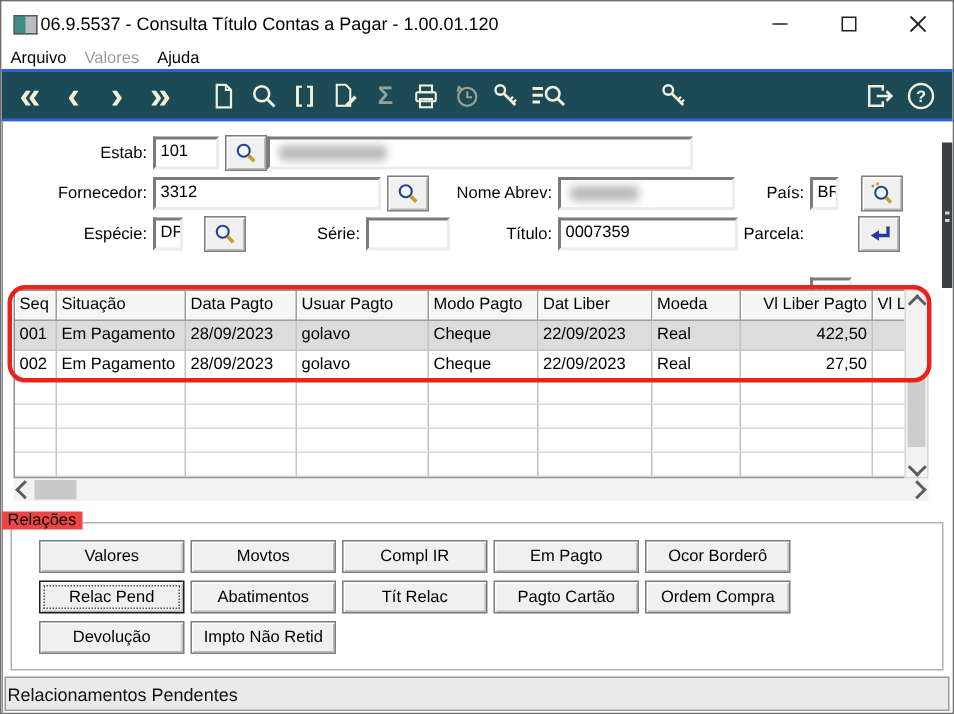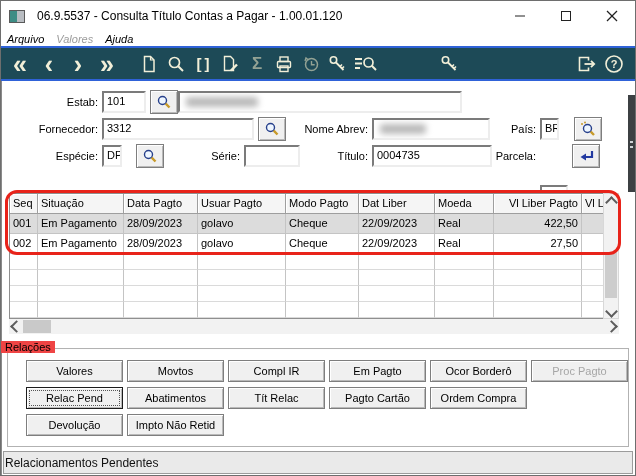--- a/index.html
+++ b/index.html
@@ -2,26 +2,26 @@
 <html><head>
 <meta charset="utf-8">
 <style>
   html,body{margin:0;padding:0;background:#cfd3d6;font-family:"Liberation Sans","DejaVu Sans",sans-serif;}
   .window{position:relative;width:636px;height:476px;background:#fff;border:1px solid #6e6e6e;box-sizing:border-box;overflow:hidden;}
   
   .titlebar{position:absolute;left:0;top:0;width:100%;height:30px;background:#fff;display:flex;align-items:center;}
   .appicon{width:16px;height:14px;margin-left:8px;position:relative;flex:0 0 auto;}
   .appicon .p1{position:absolute;left:0;top:1px;width:8px;height:11px;background:#3e8d85;border:1px solid #5a5a5a;}
   .appicon .p2{position:absolute;left:8px;top:1px;width:7px;height:11px;background:#b9bdc2;border:1px solid #5a5a5a;border-left:none;}
-  .title{font-size:12px;color:#000;margin-left:12px;white-space:nowrap;}
+  .title{font-size:12px;color:#000;margin-left:2px;white-space:nowrap;}
   .wbtns{margin-left:auto;display:flex;height:30px;}
   .wbtn{width:46px;height:30px;display:flex;align-items:center;justify-content:center;}
   
   .menubar{position:absolute;left:0;top:30px;width:100%;height:15px;background:#fff;display:flex;align-items:center;font-size:11px;color:#000;}
-  .menuitem{padding:0 6px;font-style:italic;}
+  .menuitem{padding:0 6px;}
   .menuitem.disabled{color:#9b9b9b;}
   
   .toolbar{position:absolute;left:0;top:45px;width:100%;height:35px;background:#1d4a57;border-top:2px solid #2f62d8;border-bottom:2px solid #2f62d8;box-sizing:border-box;display:flex;align-items:center;padding:0 6px;}
   .tbi{display:flex;align-items:center;justify-content:center;width:24px;height:26px;margin-right:3px;color:#f2efd8;flex:0 0 auto;}
   .tbi.nav{font-size:25px;font-weight:bold;line-height:22px;width:26px;}
   .tbi.dim{color:#93a294;}
   .tbi svg{display:block;}
   .tbi.txt{font-size:15px;font-weight:bold;}
   .sp20{width:14px;flex:0 0 auto;}
   .pushR{margin-left:auto;}
@@ -231,21 +231,21 @@
     <div class="input" style="left:100px;top:64px;width:20px;">DP</div>
     <div class="sbtn" style="left:134px;top:63px;">
         <svg width="16" height="16">
           <circle cx="6.5" cy="6.5" r="4" fill="#eef6ff" stroke="#27408b" stroke-width="1.4"></circle>
           <line x1="9.7" y1="9.7" x2="13.5" y2="13.5" stroke="#c79a2a" stroke-width="2.4"></line>
         </svg>
       </div>
     <div class="flabel" style="left:186px;top:69px;width:52px;">Série:</div>
     <div class="input" style="left:242px;top:64px;width:56px;"></div>
     <div class="flabel" style="left:300px;top:69px;width:66px;">Título:</div>
-    <div class="input" style="left:370px;top:64px;width:120px;">0004735</div>
+    <div class="input" style="left:370px;top:64px;width:120px;">0007359</div>
     <div class="flabel" style="left:486px;top:69px;width:48px;">Parcela:</div>
     <div class="input" style="left:538px;top:64px;width:28px;margin-top:40px;">01</div>
     <div class="sbtn" style="left:570px;top:63px;">
         <svg width="18" height="16">
           <path d="M15 3v6H7" fill="none" stroke="#233aa0" stroke-width="2.2"></path>
           <path d="M9 5.5L3.5 9 9 12.5z" fill="#233aa0"></path>
         </svg>
       </div>
 
     <div class="radiorow">
@@ -366,21 +366,20 @@
 
   <div class="ann"></div>
 
   <div class="grouplabel">Relações</div>
   <div class="groupbox">
     <div class="btn" style="left:18px;top:11px;">Valores</div>
     <div class="btn" style="left:119px;top:11px;">Movtos</div>
     <div class="btn" style="left:220px;top:11px;">Compl IR</div>
     <div class="btn" style="left:321px;top:11px;">Em Pagto</div>
     <div class="btn" style="left:422px;top:11px;">Ocor Borderô</div>
-    <div class="btn disabled" style="left:523px;top:11px;">Proc Pagto</div>
     <div class="btn focused" style="left:18px;top:38px;">Relac Pend</div>
     <div class="btn" style="left:119px;top:38px;">Abatimentos</div>
     <div class="btn" style="left:220px;top:38px;">Tít Relac</div>
     <div class="btn" style="left:321px;top:38px;">Pagto Cartão</div>
     <div class="btn" style="left:422px;top:38px;">Ordem Compra</div>
     <div class="btn" style="left:18px;top:65px;">Devolução</div>
     <div class="btn" style="left:119px;top:65px;">Impto Não Retid</div>
   </div>
 
   <div class="statusbar">

